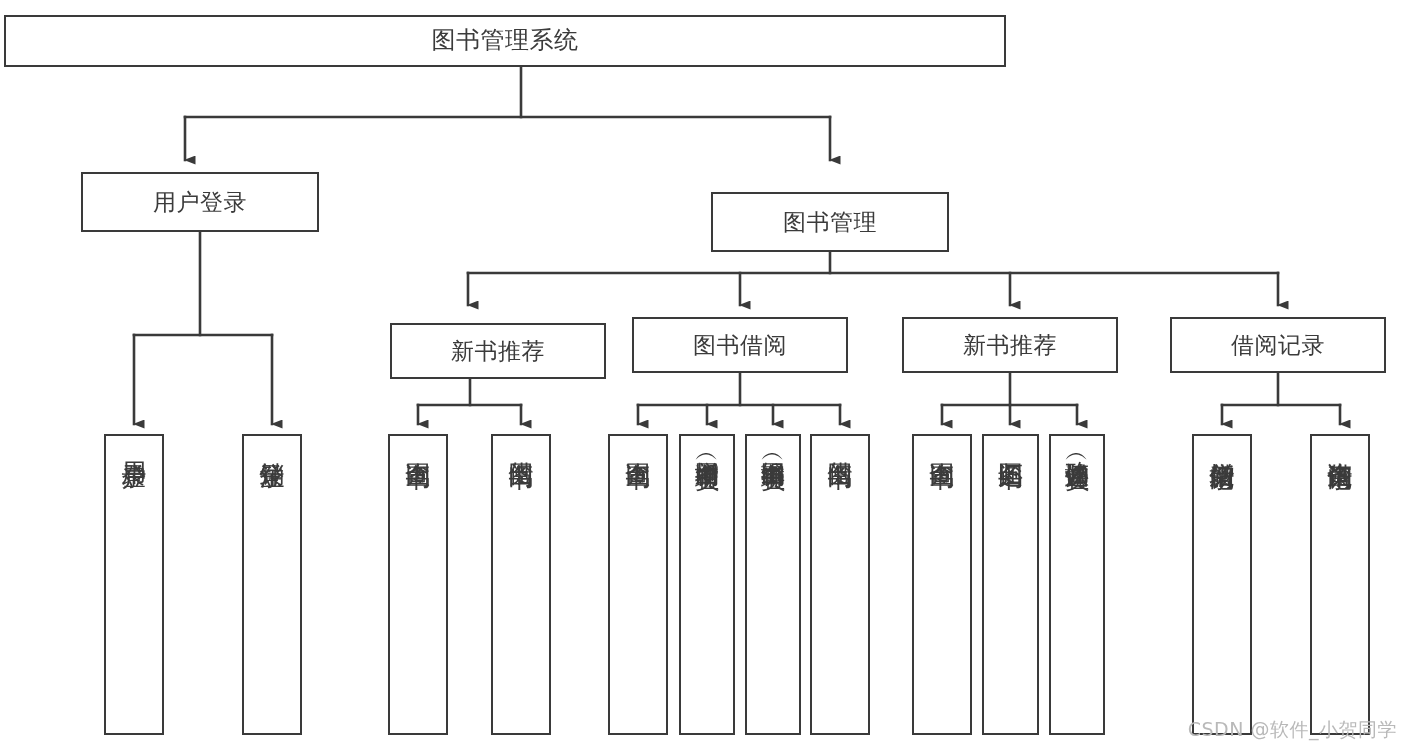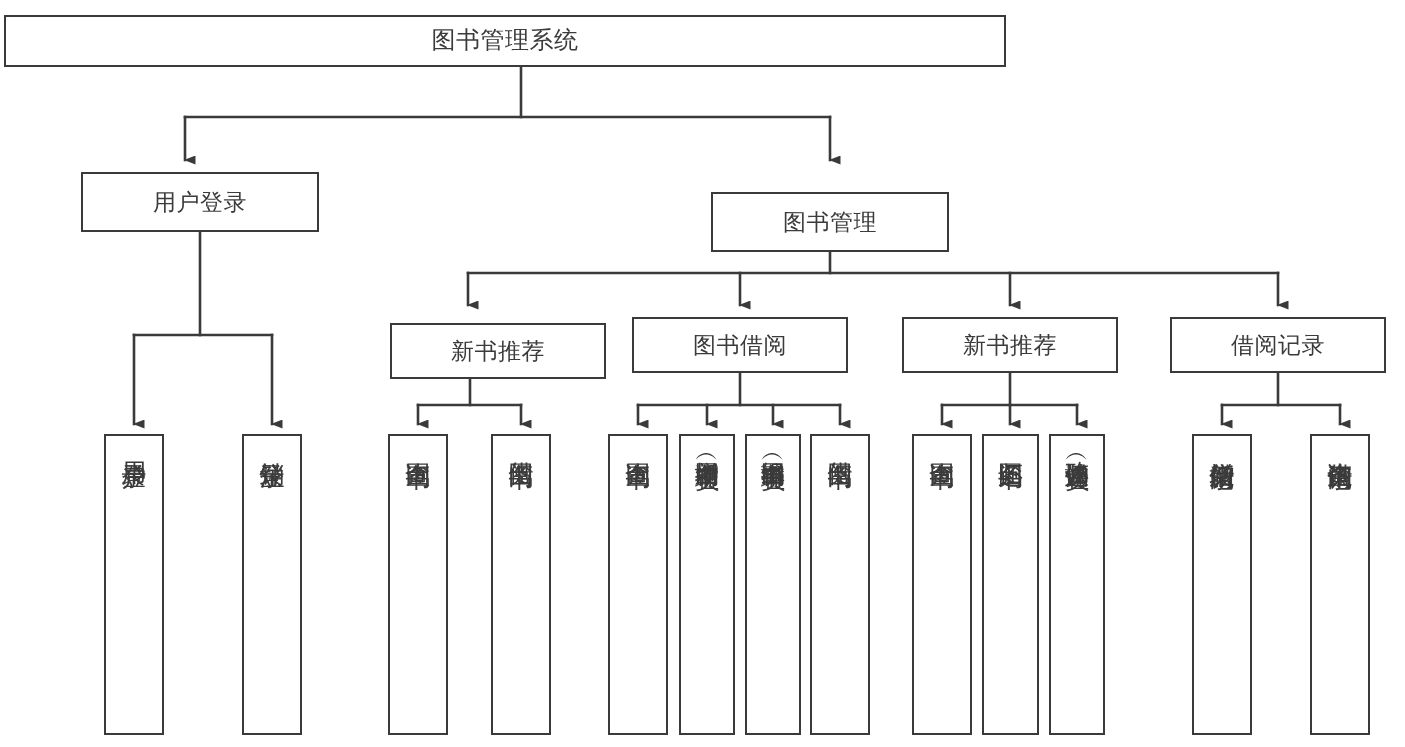--- a/index.html
+++ b/index.html
@@ -206,14 +206,15 @@
   </div>
 
   <div class="node vert" style="left:1192px; top:434px; width:60px; height:301px;">
     <span class="label">新增借阅记录</span>
   </div>
 
   <div class="node vert" style="left:1310px; top:434px; width:60px; height:301px;">
     <span class="label">查询借阅记录</span>
   </div>
 
+  <div id="watermark">CSDN @软件_小贺同学</div>
 
 </div>
 
 </body></html>

